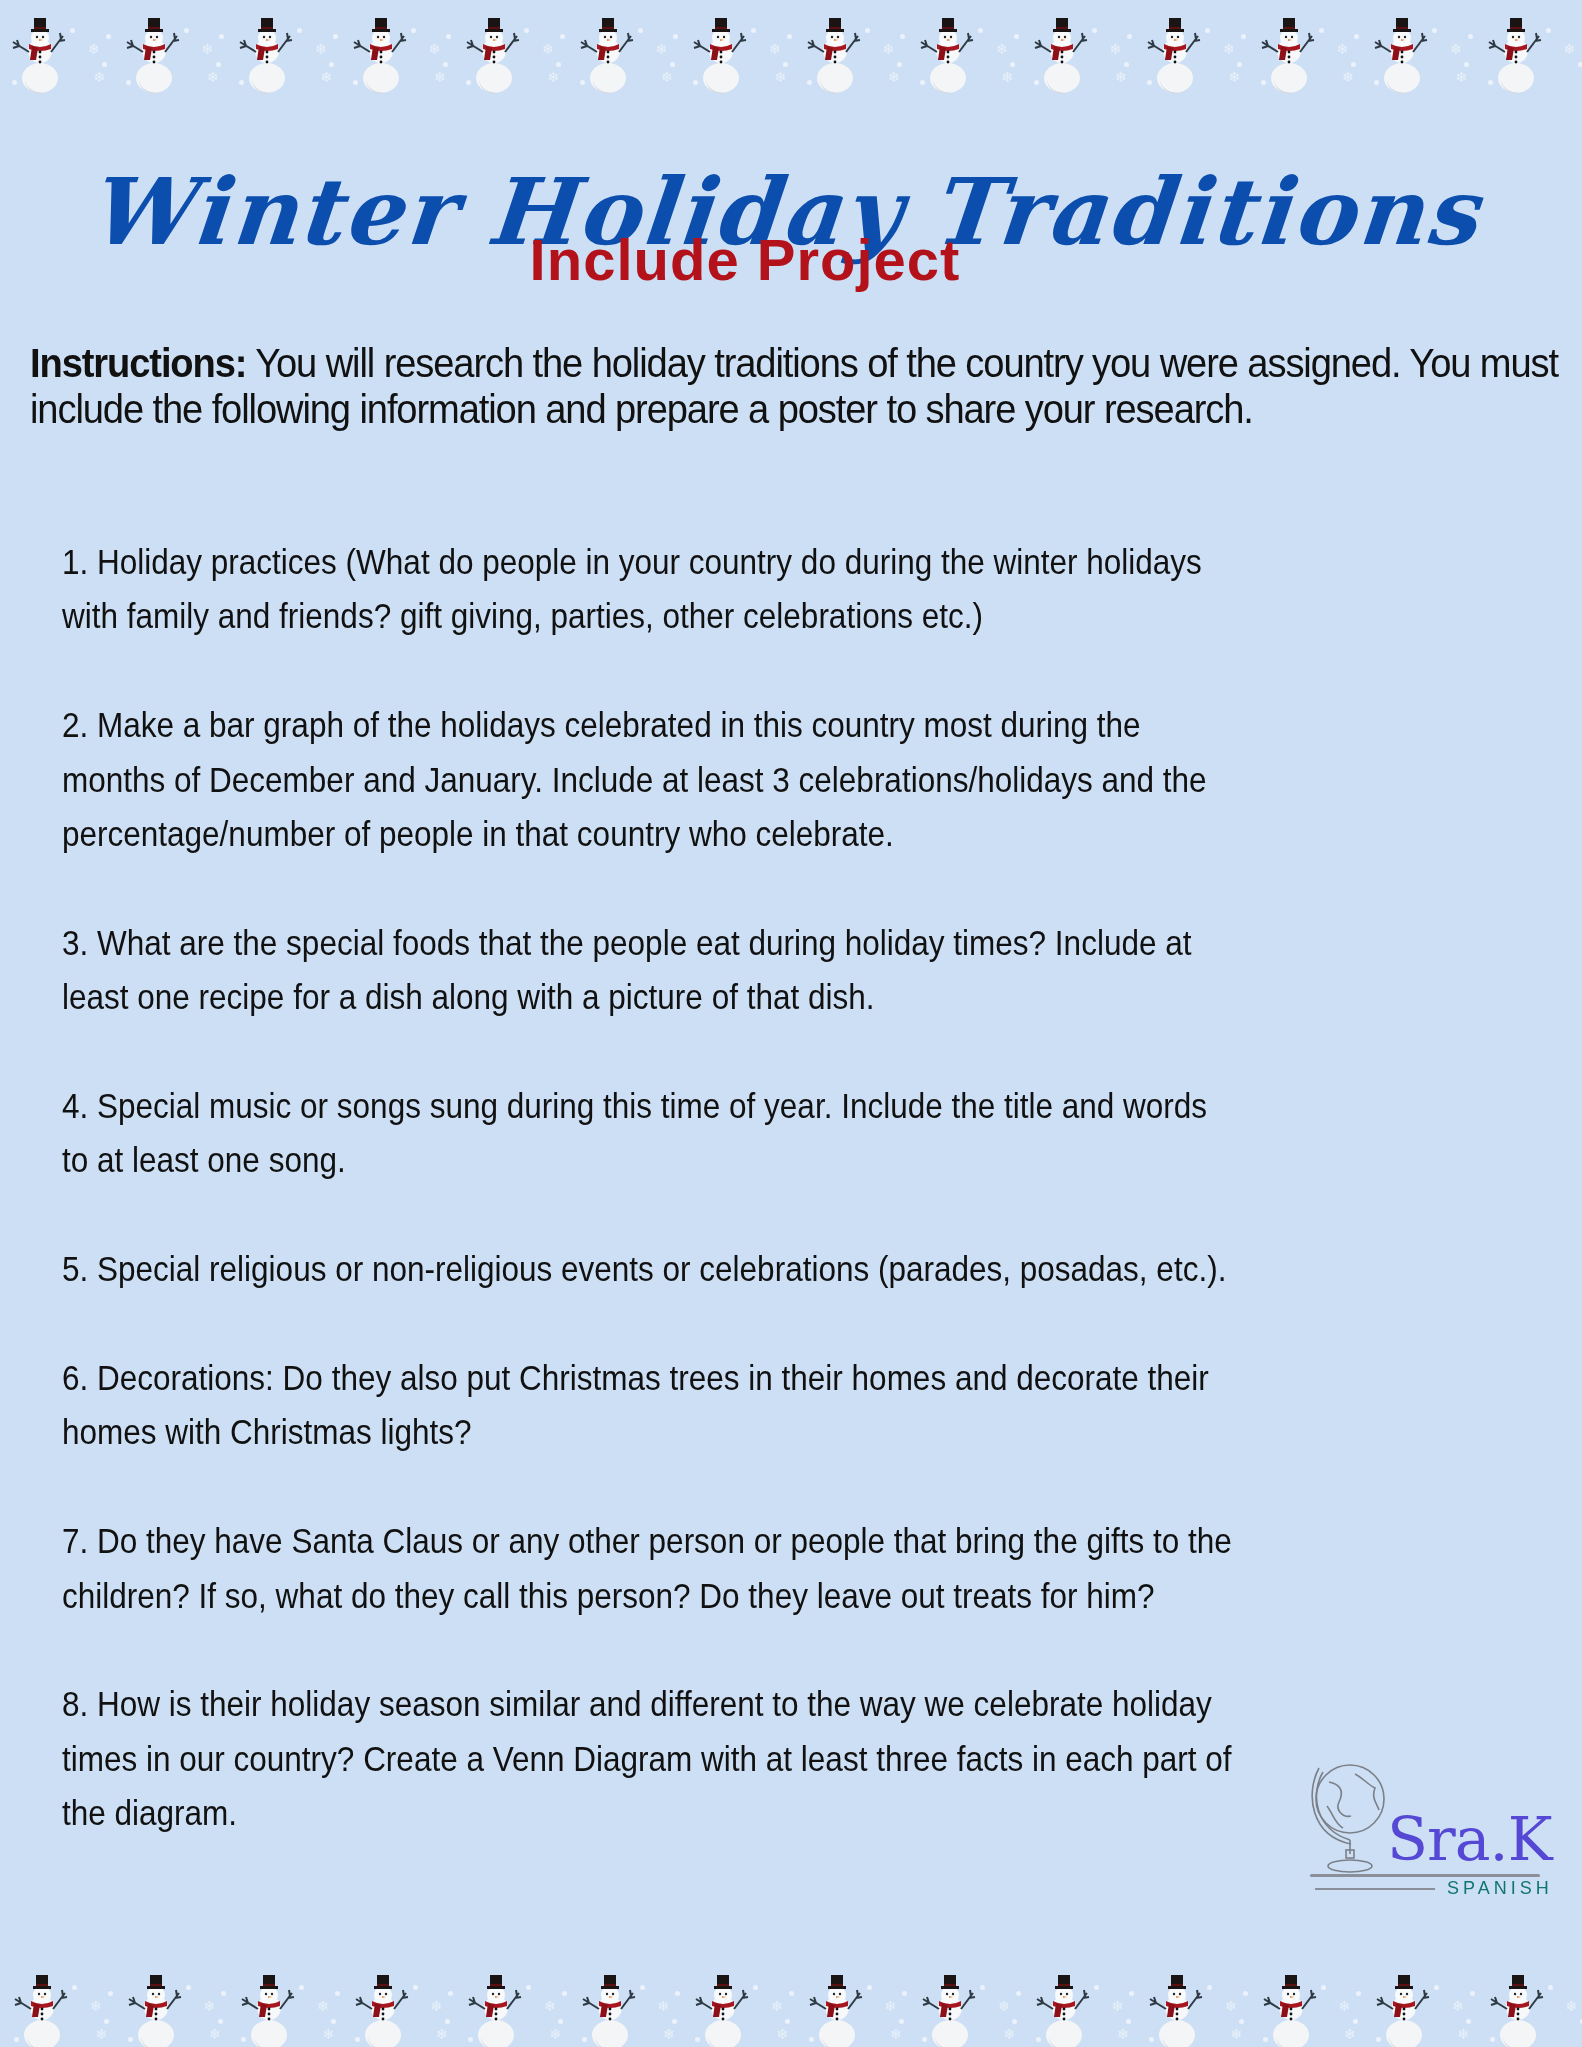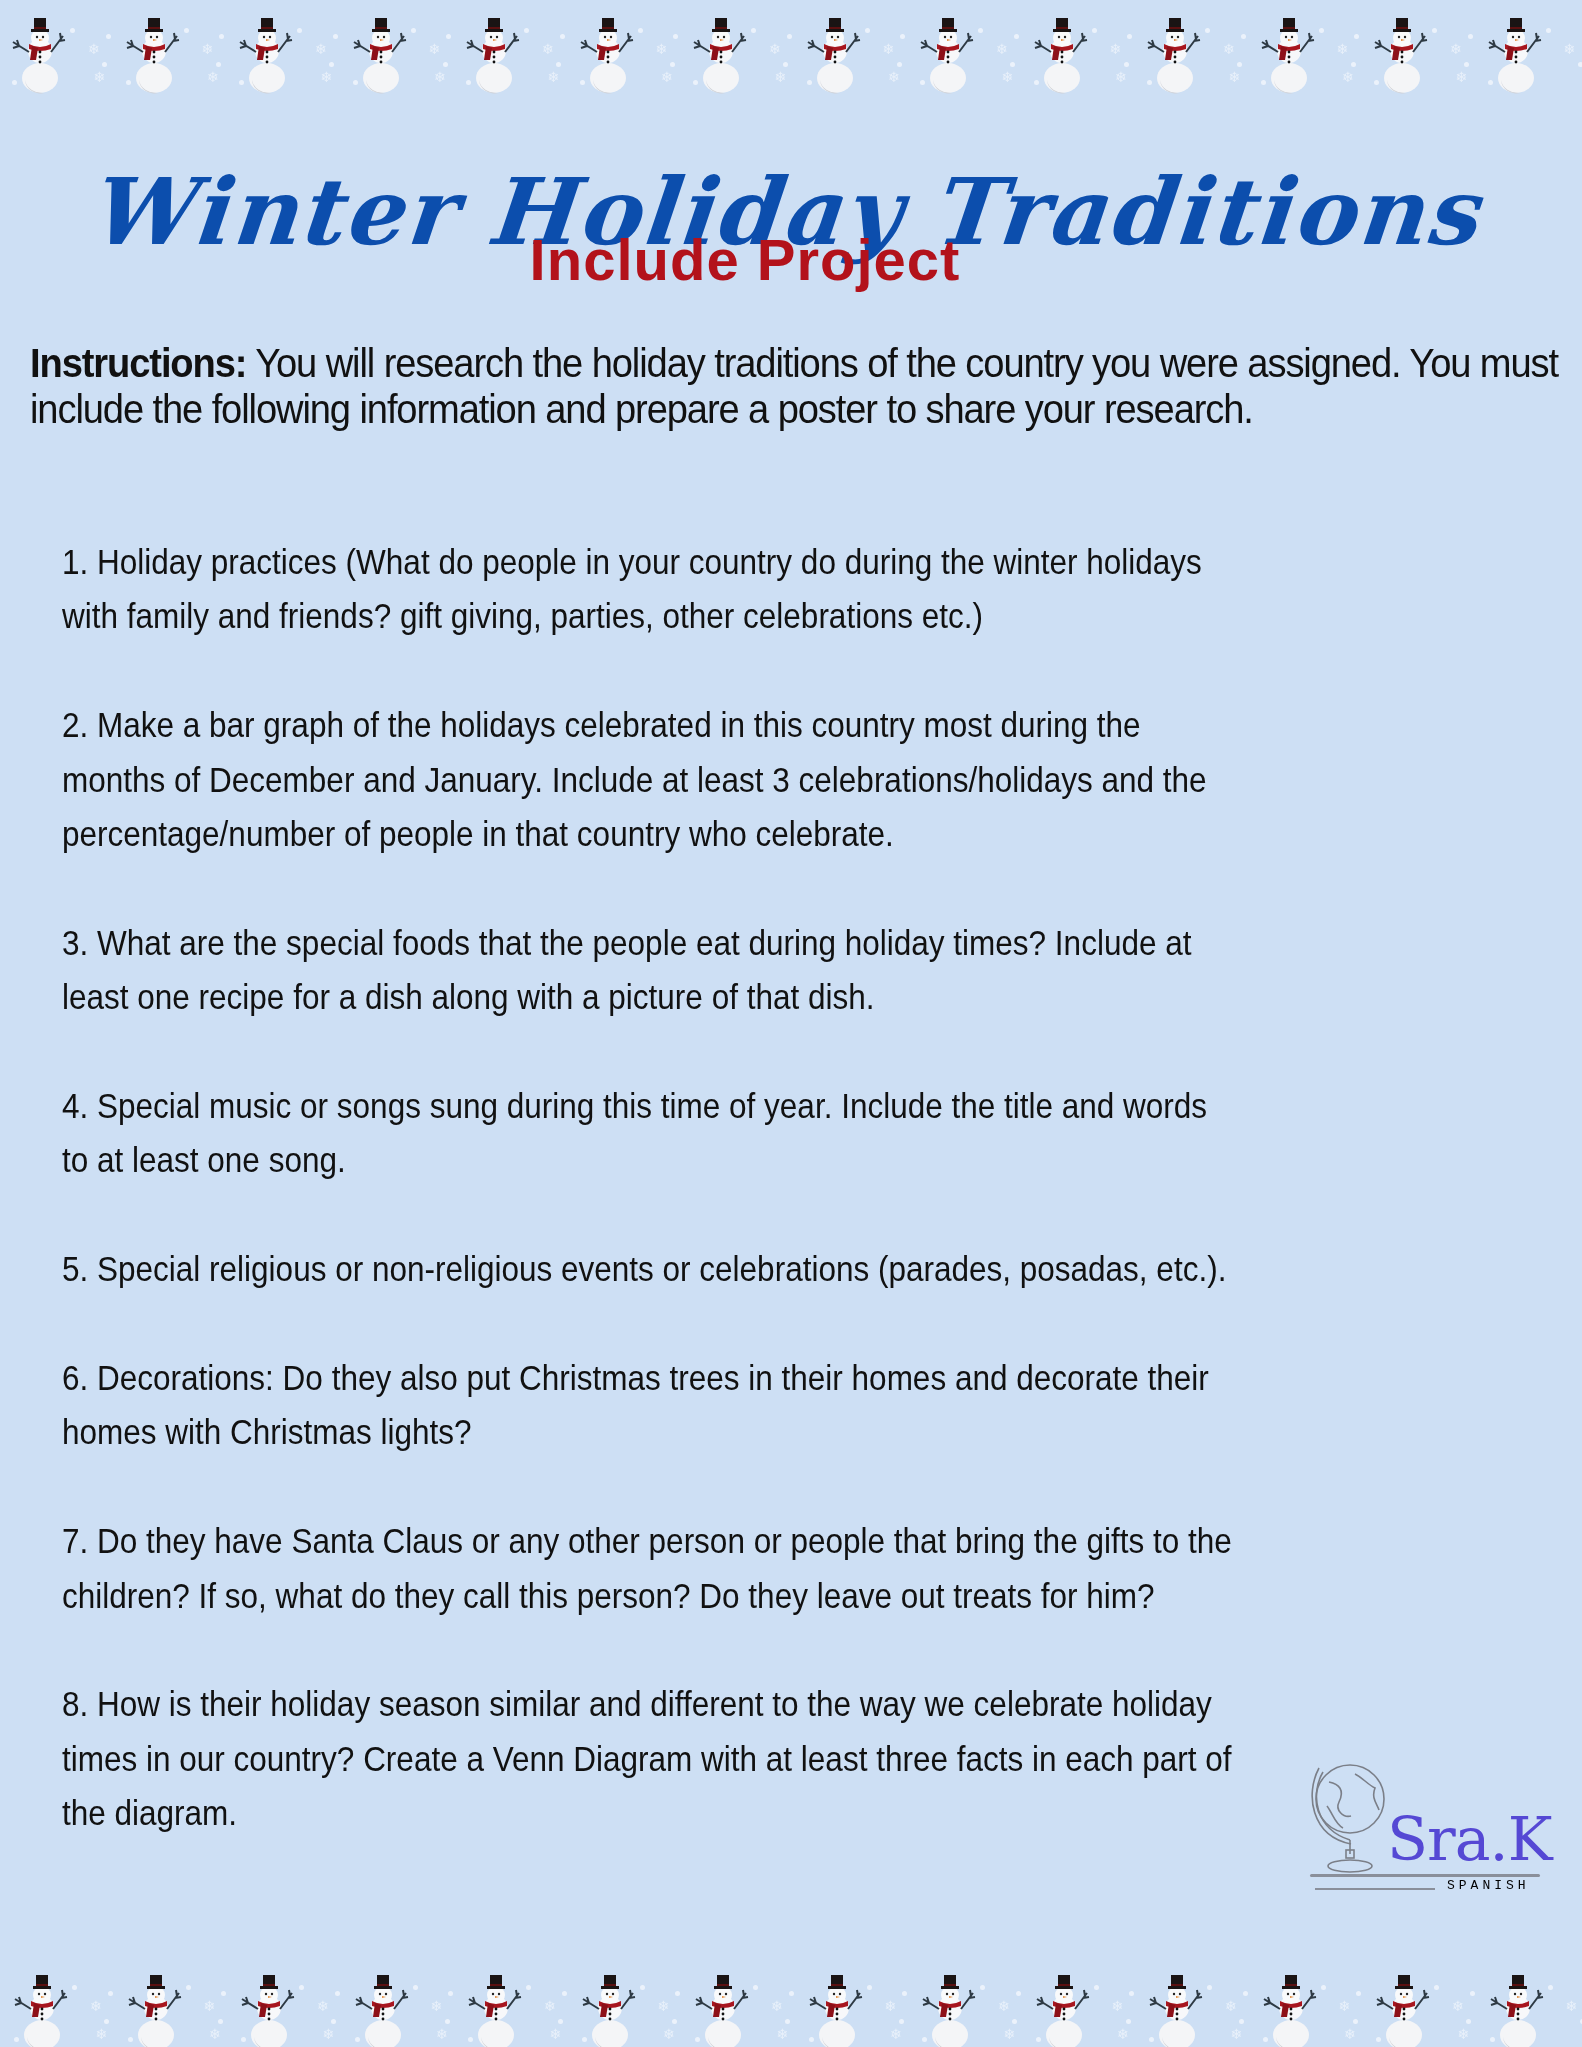--- a/index.html
+++ b/index.html
@@ -20,21 +20,21 @@
     letter-spacing:-1.2px;transform:scaleX(.93);transform-origin:left top;width:1650px;}
   .instructions b{font-weight:bold;}
   .list{position:absolute;top:535px;left:62px;width:1560px;
     font-family:"Liberation Sans",sans-serif;font-size:35px;line-height:54.4px;color:#111;
     transform:scaleX(.9);transform-origin:left top;}
   .item{margin:0 0 54.4px 0;white-space:pre-line;}
   .logo{position:absolute;left:1305px;top:1754px;width:240px;height:140px;}
   .logo-text{position:absolute;left:82px;top:50px;font-family:"DejaVu Serif",serif;font-size:60px;color:#5548d4;letter-spacing:-1px;}
   .logo-line{position:absolute;left:5px;top:120px;width:230px;height:3px;background:#8a8f9a;border-radius:2px;}
   .logo-line2{position:absolute;left:10px;top:134px;width:120px;height:2px;background:#8a8f9a;}
-  .logo-sub{position:absolute;left:142px;top:124px;font-family:Liberation Mono, monospace;font-size:13px;letter-spacing:4px;color:#000000;}
+  .logo-sub{position:absolute;left:142px;top:124px;font-family:Liberation Sans, sans-serif;font-size:18px;letter-spacing:4px;color:#0f766e;}
 </style>
 </head>
 <body>
 
 <div class="snow-row top" id="row-top">
     <div class="snowman" style="left: 5px;">
 <svg viewBox="0 0 70 76" width="70" height="76">
   <ellipse cx="35" cy="60" rx="18" ry="15" fill="#f4f5f7"></ellipse>
   <path d="M20 62 a18 15 0 0 0 20 13 a16 14 0 0 1 -20 -13z" fill="#cfd2d8"></path>
   <circle cx="35" cy="33" r="12" fill="#f7f8fa"></circle>

